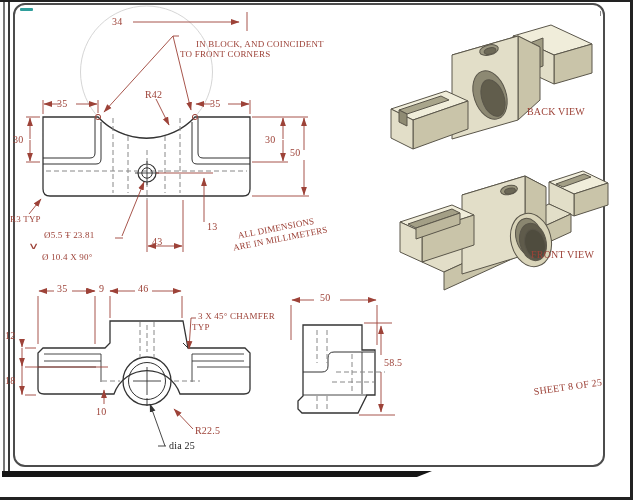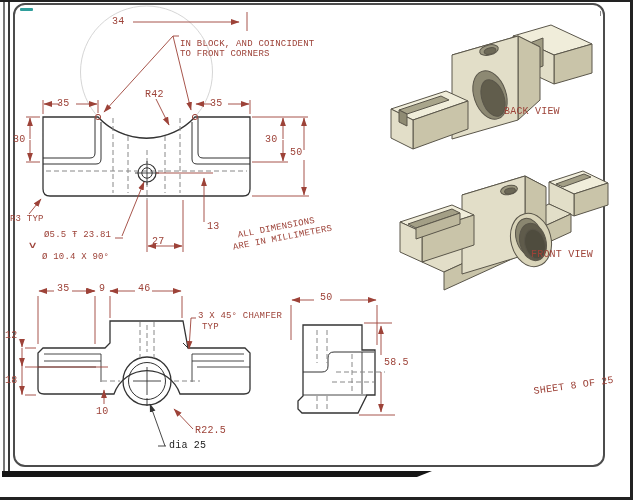--- a/index.html
+++ b/index.html
@@ -1,17 +1,17 @@
 <!DOCTYPE html>
 <html><head>
 <meta charset="utf-8">
 <style>
   html,body{margin:0;padding:0;background:#fff;}
   #stage{position:relative;width:633px;height:500px;background:#ffffff;overflow:hidden;
-         font-family:Liberation Mono, monospace;}
+         font-family:Liberation Serif, serif;}
   .frame-top{position:absolute;left:0;top:0;width:633px;height:2px;background:#222;}
   .frame-bottom{position:absolute;left:0;top:497px;width:633px;height:3px;background:#222;}
   .frame-right{position:absolute;left:630px;top:0;width:3px;height:500px;background:#222;}
   .vline1{position:absolute;left:3px;top:2px;width:2px;height:469px;background:#777;}
   .vline2{position:absolute;left:8px;top:2px;width:2px;height:469px;background:#3a3a3a;}
   .sheet{position:absolute;left:13px;top:3px;width:592px;height:464px;background:#fff;
          border:2px solid #4c4c4c;border-radius:12px;box-sizing:border-box;}
   .teal-mark{position:absolute;left:20px;top:8px;width:13px;height:3px;background:#2f9e9b;border-radius:1px;}
   .tick-tr{position:absolute;left:600px;top:11px;width:1px;height:5px;background:#8a8a8a;}
   .dark-bar{position:absolute;left:2px;top:471px;width:430px;height:6px;background:#161616;
@@ -231,50 +231,50 @@
 
       <polygon points="400,222 452,205 474,215 422,232" fill="#f0edda"></polygon>
       <polygon points="422,232 474,215 474,245 422,262" fill="#c9c4a9"></polygon>
       <polygon points="400,222 422,232 422,262 400,252" fill="#e2dec8"></polygon>
       <polygon points="408,224 452,209 460,213 416,228" fill="#a39f86"></polygon>
       <polygon points="416,228 460,213 460,224 416,239" fill="#bdb89d"></polygon>
     </g>
   </svg>
 
   <span class="ann" style="left:112px;top:16px">34</span>
-  <span class="ann small" style="left:180px;top:39px">IN BLOCK, AND COINCIDENT</span>
+  <span class="ann small" style="left:196px;top:39px">IN BLOCK, AND COINCIDENT</span>
   <span class="ann small" style="left:180px;top:49px">TO FRONT CORNERS</span>
   <span class="ann" style="left:145px;top:89px">R42</span>
   <span class="ann" style="left:57px;top:98px">35</span>
   <span class="ann" style="left:210px;top:98px">35</span>
   <span class="ann" style="left:13px;top:134px">30</span>
   <span class="ann" style="left:265px;top:134px">30</span>
   <span class="ann" style="left:290px;top:147px">50</span>
   <span class="ann small" style="left:10px;top:214px">R3 TYP</span>
   <span class="ann" style="left:207px;top:221px">13</span>
-  <span class="ann" style="left:152px;top:236px">27</span>
+  <span class="ann" style="left:152px;top:236px">43</span>
   <span class="ann small" style="left:44px;top:230px">Ø5.5 Ŧ 23.81</span>
   <span class="ann small" style="left:28px;top:241px;transform:scaleX(1.7);transform-origin:left center">∨</span>
   <span class="ann small" style="left:42px;top:252px">Ø 10.4 X 90°</span>
 
   <div class="rot" style="position:absolute;left:230px;top:232px;transform:rotate(-11deg)">
     <span class="ann small" style="position:static;display:block;margin-left:7px">ALL DIMENSIONS</span>
     <span class="ann small" style="position:static;display:block">ARE IN MILLIMETERS</span>
   </div>
 
   <span class="ann" style="left:57px;top:283px">35</span>
   <span class="ann" style="left:99px;top:283px">9</span>
   <span class="ann" style="left:138px;top:283px">46</span>
   <span class="ann" style="left:5px;top:330px">12</span>
   <span class="ann" style="left:5px;top:375px">18</span>
   <span class="ann" style="left:96px;top:406px">10</span>
   <span class="ann small" style="left:198px;top:311px">3 X 45° CHAMFER</span>
-  <span class="ann small" style="left:202px;top:322px">TYP</span>
+  <span class="ann small" style="left:192px;top:322px">TYP</span>
   <span class="ann" style="left:195px;top:425px">R22.5</span>
   <span class="ann black" style="left:169px;top:440px">dia 25</span>
 
   <span class="ann" style="left:320px;top:292px">50</span>
   <span class="ann" style="left:384px;top:357px">58.5</span>
 
-  <span class="ann" style="left:504px;top:106px">BACK VIEW</span>
+  <span class="ann" style="left:527px;top:106px">BACK VIEW</span>
   <span class="ann" style="left:531px;top:249px">FRONT VIEW</span>
   <span class="ann rot" style="left:533px;top:386px;transform:rotate(-8deg)">SHEET 8 OF 25</span>
 </div>
 
 </body></html>

